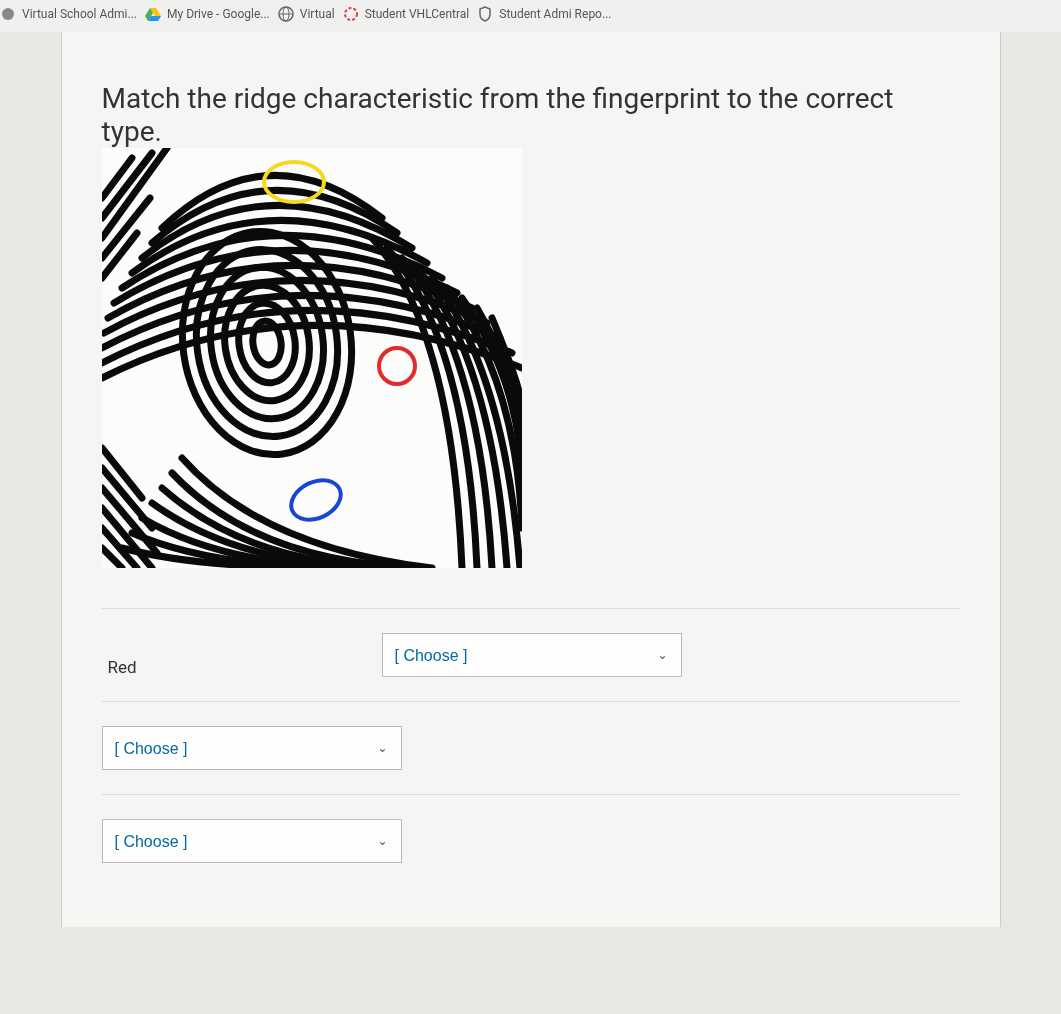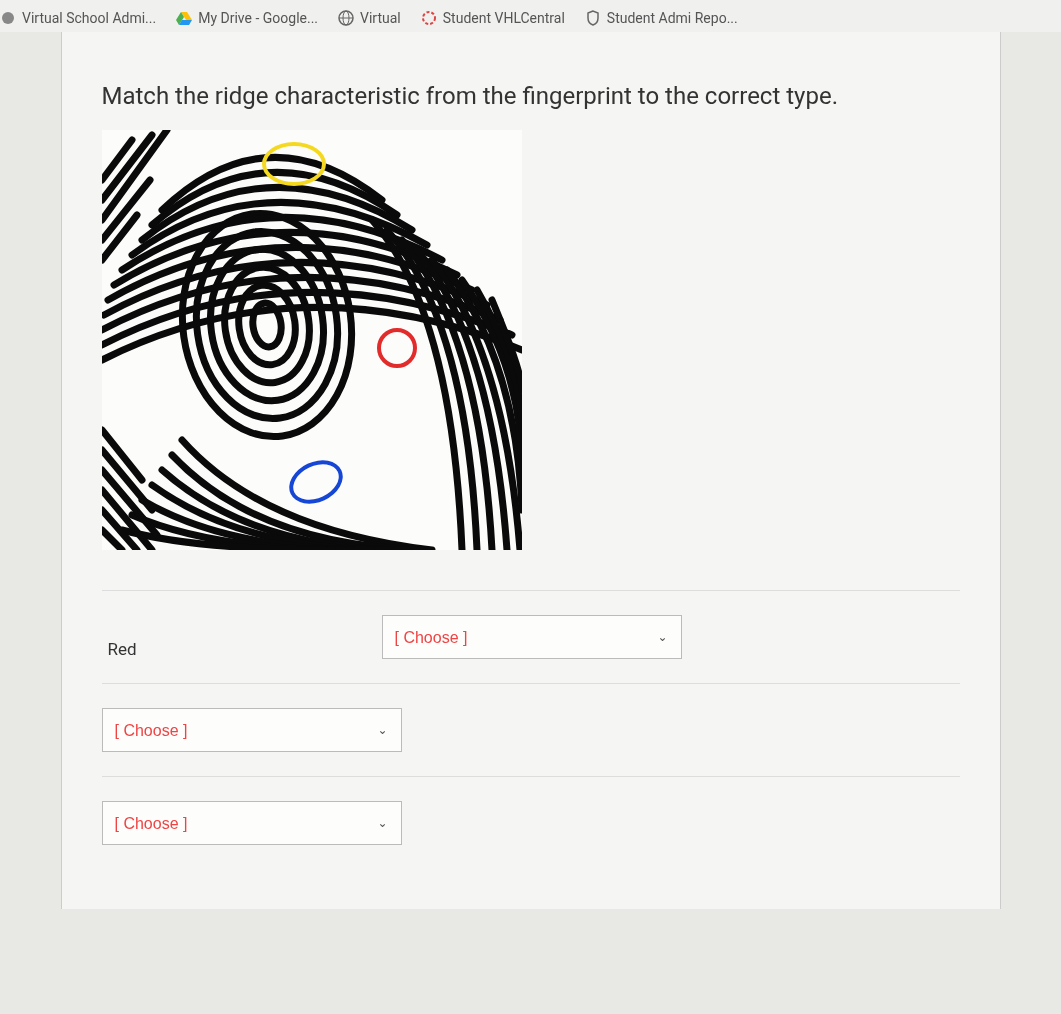--- a/index.html
+++ b/index.html
@@ -7,25 +7,25 @@
       padding: 0;
       box-sizing: border-box;
     }
     body {
       font-family: -apple-system, BlinkMacSystemFont, "Segoe UI", Roboto, Helvetica, Arial, sans-serif;
       background: #e8e8e5;
       color: #333;
     }
     .bookmarks-bar {
       display: flex;
-      align-items: flex-end;
+      align-items: flex-start;
       padding: 6px 0;
-      gap: 20px;
+      gap: 8px;
       background: #f0f0ee;
-      font-size: 14px;
+      font-size: 12px;
       color: #555;
       height: 32px;
       overflow: hidden;
     }
     .bookmark-item {
       display: flex;
       align-items: center;
       gap: 6px;
       white-space: nowrap;
       cursor: pointer;
@@ -45,23 +45,22 @@
     }
     .question-card {
       background: #f5f5f3;
       border-left: 1px solid #ccc;
       border-right: 1px solid #ccc;
       width: 100%;
       max-width: 940px;
       padding: 50px 40px 40px 40px;
     }
     .question-text {
-      font-size: 24px;
+      font-size: 28px;
       color: #333;
-      margin-bottom: 20px;
       font-weight: 400;
     }
     .fingerprint-image {
       width: 420px;
       height: 420px;
       background: #fff;
       position: relative;
       overflow: hidden;
       margin-bottom: 40px;
     }
@@ -79,21 +78,21 @@
       font-size: 17px;
       color: #333;
       padding-left: 6px;
     }
     .match-select {
       width: 300px;
       height: 44px;
       border: 1px solid #bbb;
       background: #fdfdfb;
       font-size: 16px;
-      color: #ef4444;
+      color: #0369a1;
       padding: 0 12px;
       cursor: pointer;
       appearance: none;
       -webkit-appearance: none;
       position: relative;
     }
     .select-wrapper {
       position: relative;
       display: inline-block;
     }

